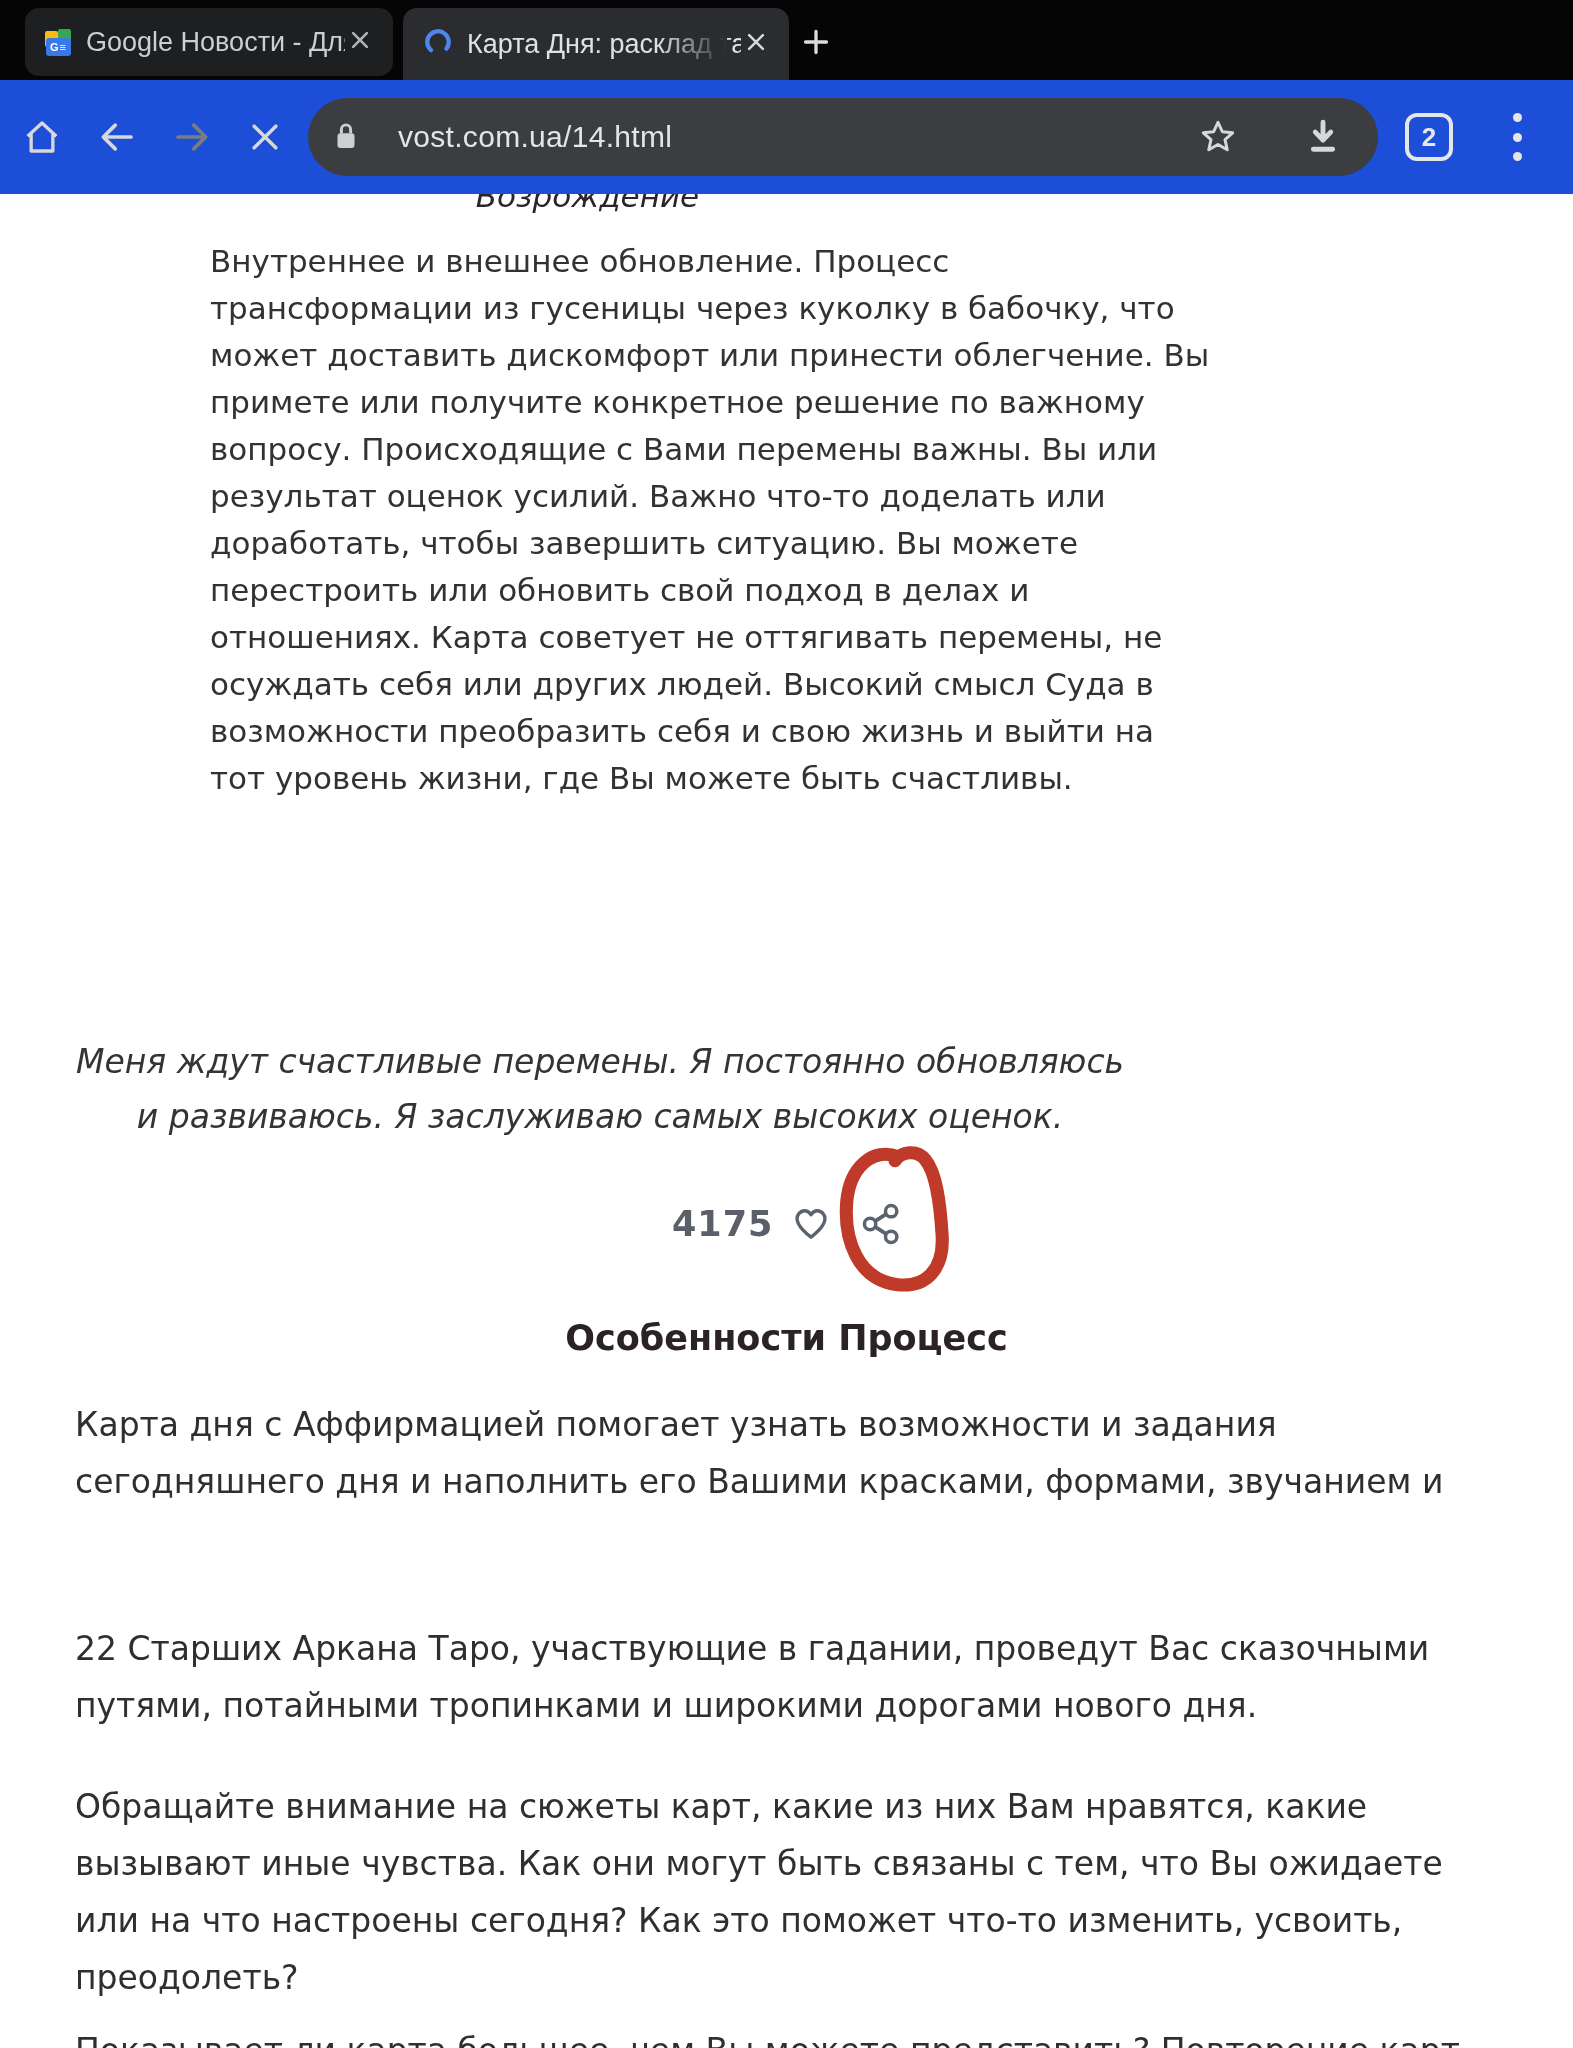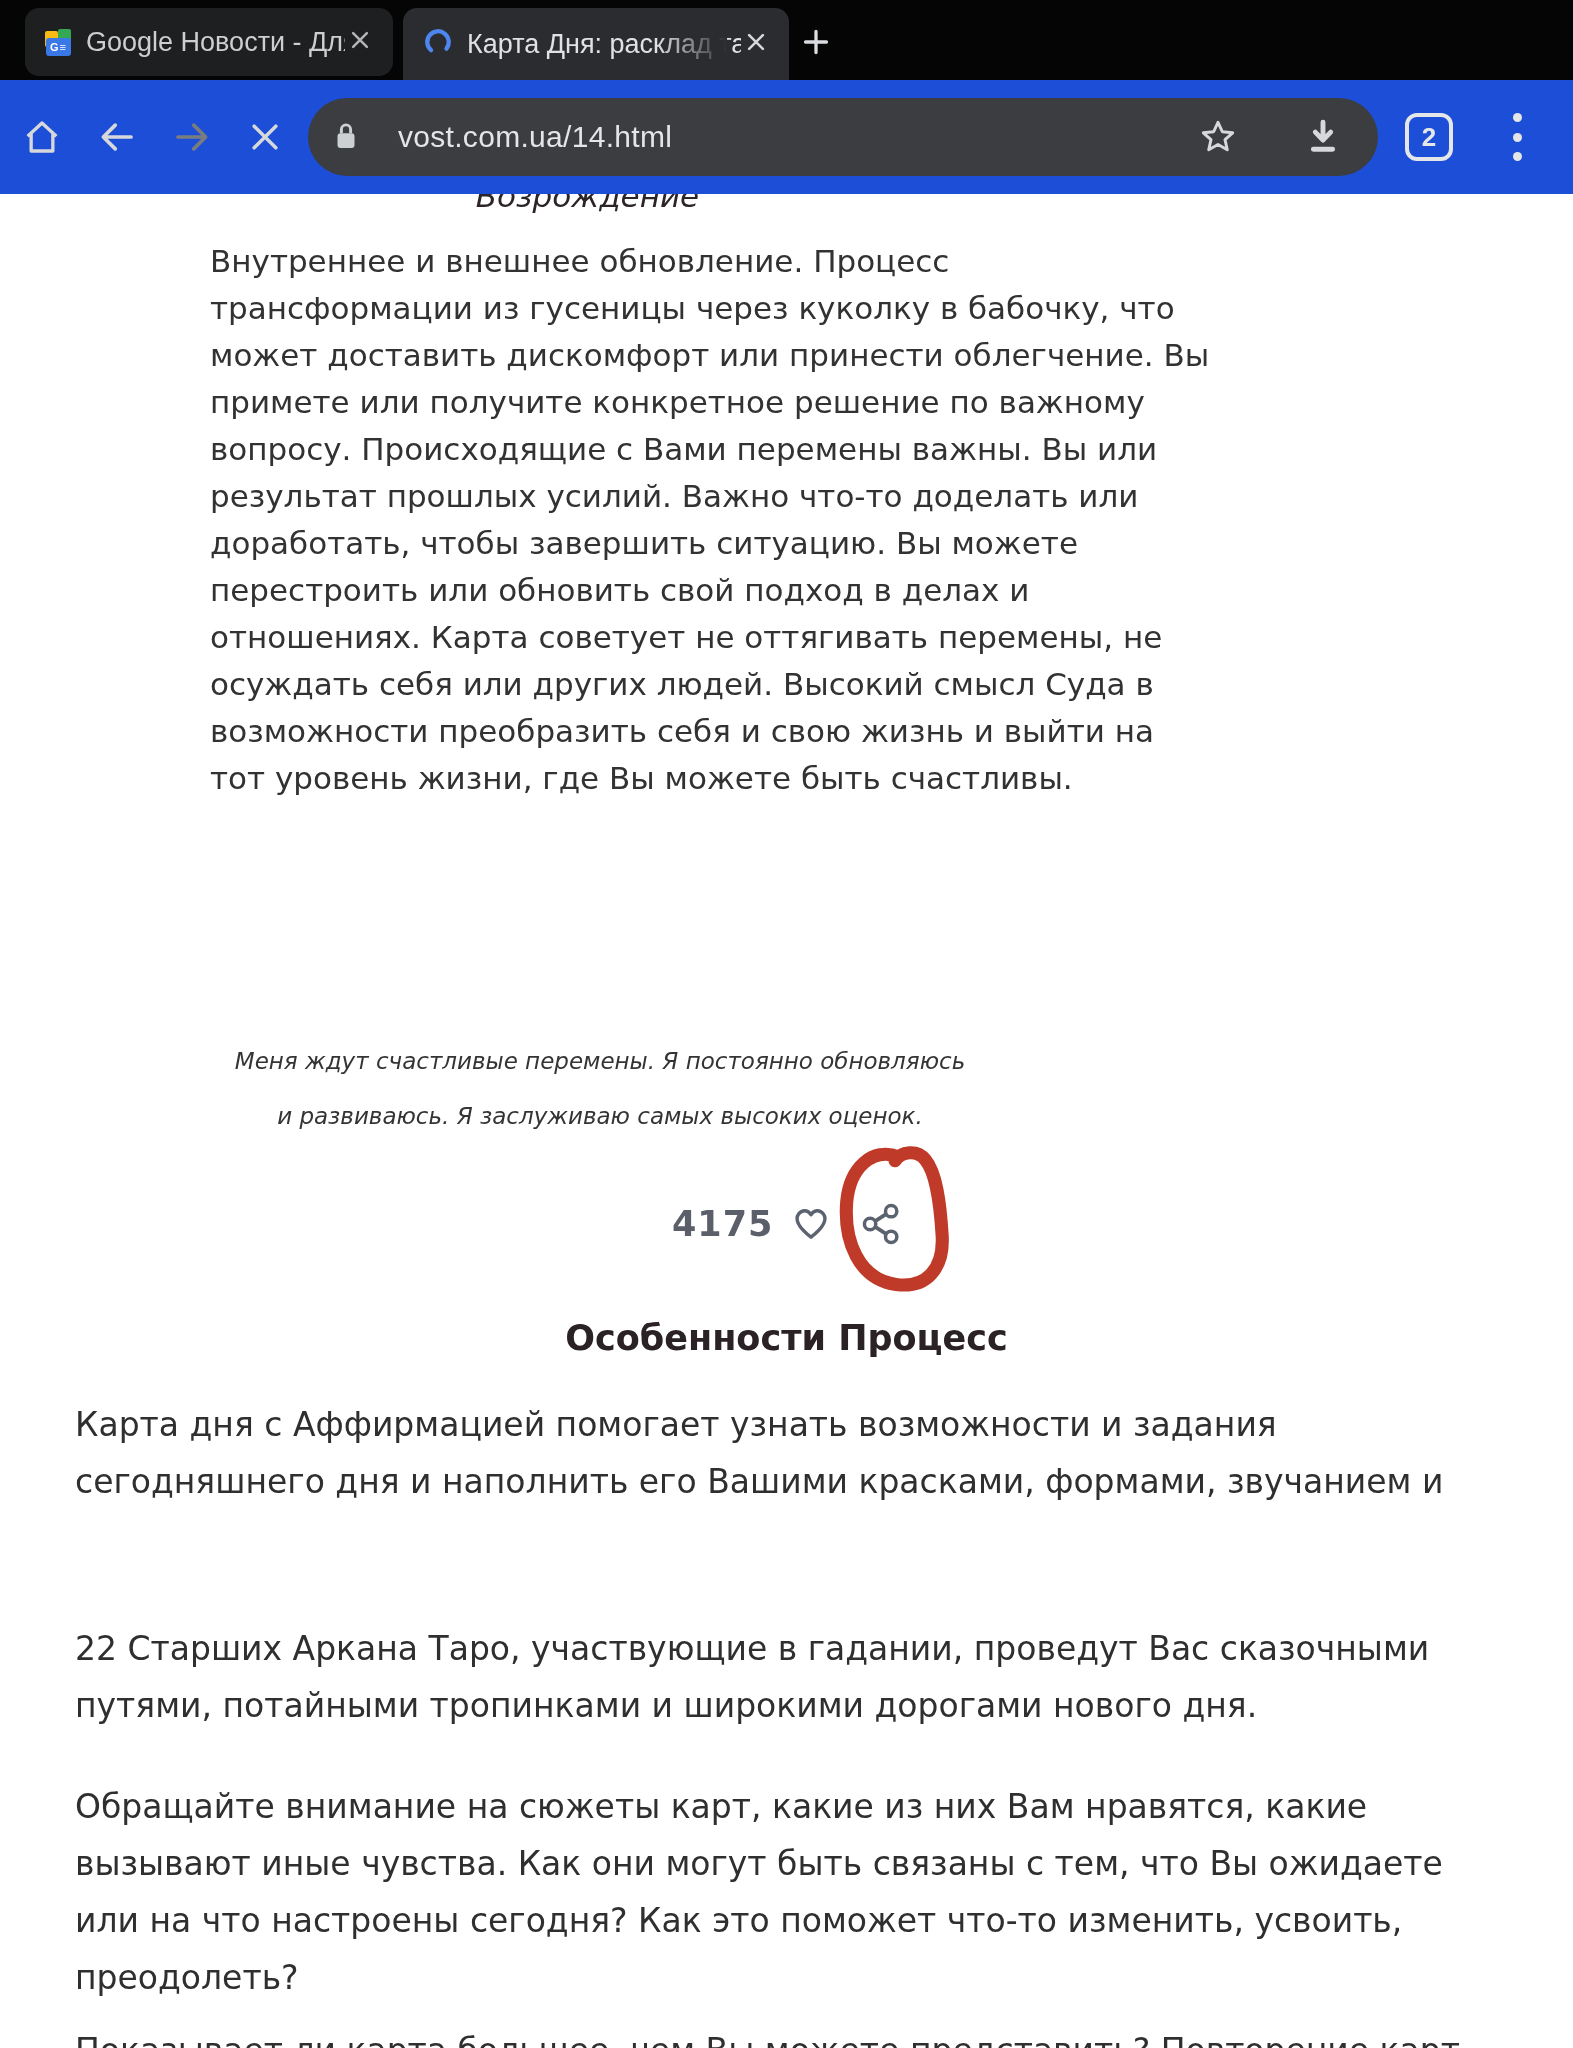--- a/index.html
+++ b/index.html
@@ -41,21 +41,21 @@
   .menu3 i { width:9px; height:9px; border-radius:50%; background:#e4e6e8; }
 
   
   .content { position:absolute; left:0; top:0; width:1573px; height:2048px; background:#fff; z-index:1;
              font-family:"DejaVu Sans",sans-serif; color:#333; }
   .card-title { position:absolute; left:210px; top:178px; width:755px; text-align:center;
                 font-style:italic; font-size:31px; color:#2d2428; }
   .card-par { position:absolute; left:210px; top:238px; font-size:31px; line-height:47px; color:#323232; }
   .card-par div, .par div { white-space:nowrap; }
   .affirm { position:absolute; left:20px; top:1034px; width:1160px; text-align:center;
-            font-style:italic; font-size:23px; line-height:55px; color:#343434; }
+            font-style:italic; font-size:33px; line-height:55px; color:#343434; }
   .likes { position:absolute; left:672px; top:1198px; display:flex; align-items:center; color:#5a5f6a; }
   .likes .num { font-size:35px; font-weight:600; letter-spacing:1px; }
   .heart { margin-left:14px; }
   .share-wrap { position:absolute; left:860px; top:1202px; }
   .red-circle { position:absolute; left:832px; top:1144px; pointer-events:none; }
   .sec-head { position:absolute; left:0; top:1318px; width:1573px; text-align:center;
               font-size:35px; font-weight:bold; color:#2b2226; }
   .par { position:absolute; left:75px; font-size:33px; line-height:57px; color:#2f2f2f; }
   .parA { top:1396px; } .parB { top:1620px; } .parC { top:1778px; } .parD { top:2022px; }
 </style>
@@ -67,21 +67,21 @@
   <div class="content">
 
     <div class="card-title">Возрождение</div>
 
     <div class="card-par">
         <div>Внутреннее и внешнее обновление. Процесс</div>
         <div>трансформации из гусеницы через куколку в бабочку, что</div>
         <div>может доставить дискомфорт или принести облегчение. Вы</div>
         <div>примете или получите конкретное решение по важному</div>
         <div>вопросу. Происходящие с Вами перемены важны. Вы или</div>
-        <div>результат прошлых усилий. Важно что-то доделать или</div>
+        <div>результат оценок усилий. Важно что-то доделать или</div>
         <div>доработать, чтобы завершить ситуацию. Вы можете</div>
         <div>перестроить или обновить свой подход в делах и</div>
         <div>отношениях. Карта советует не оттягивать перемены, не</div>
         <div>осуждать себя или других людей. Высокий смысл Суда в</div>
         <div>возможности преобразить себя и свою жизнь и выйти на</div>
         <div>тот уровень жизни, где Вы можете быть счастливы.</div>
       </div>
 
     <div class="affirm">
         <div>Меня ждут счастливые перемены. Я постоянно обновляюсь</div>

